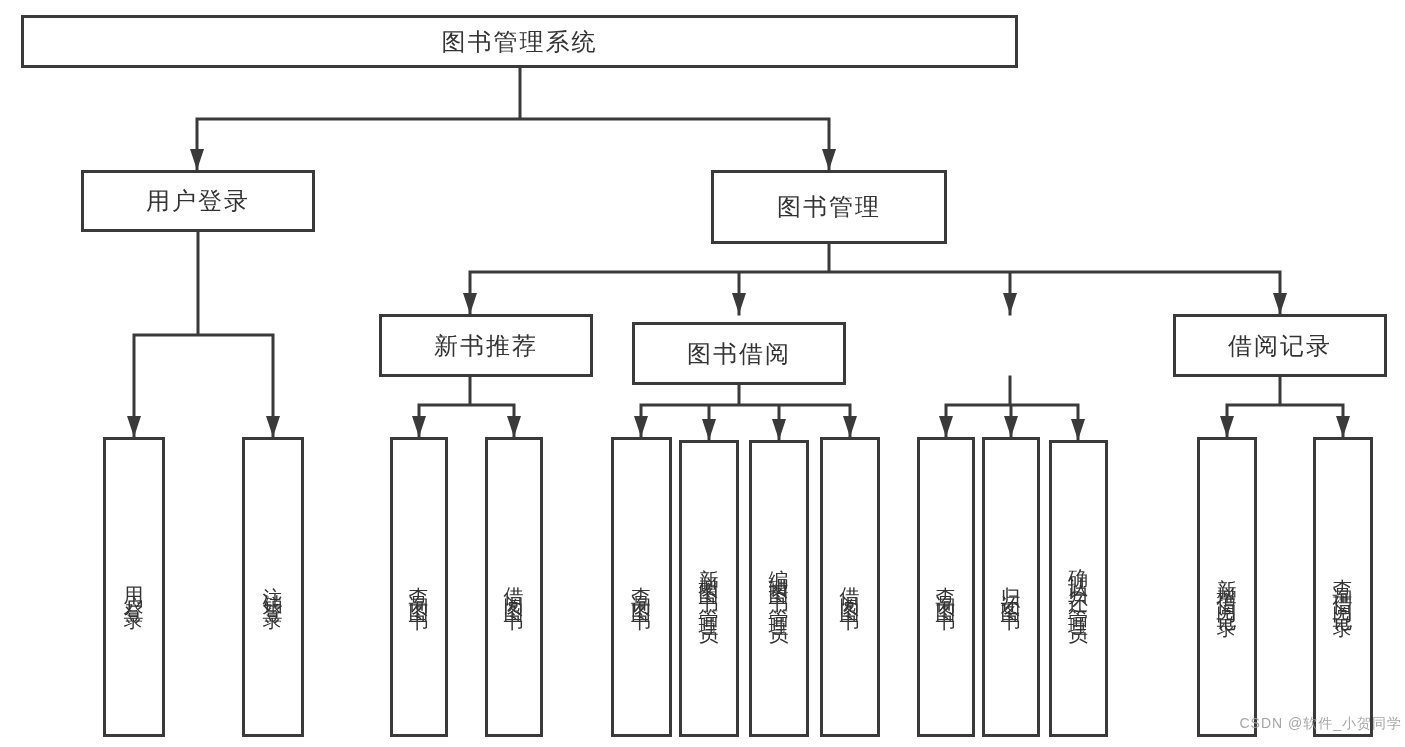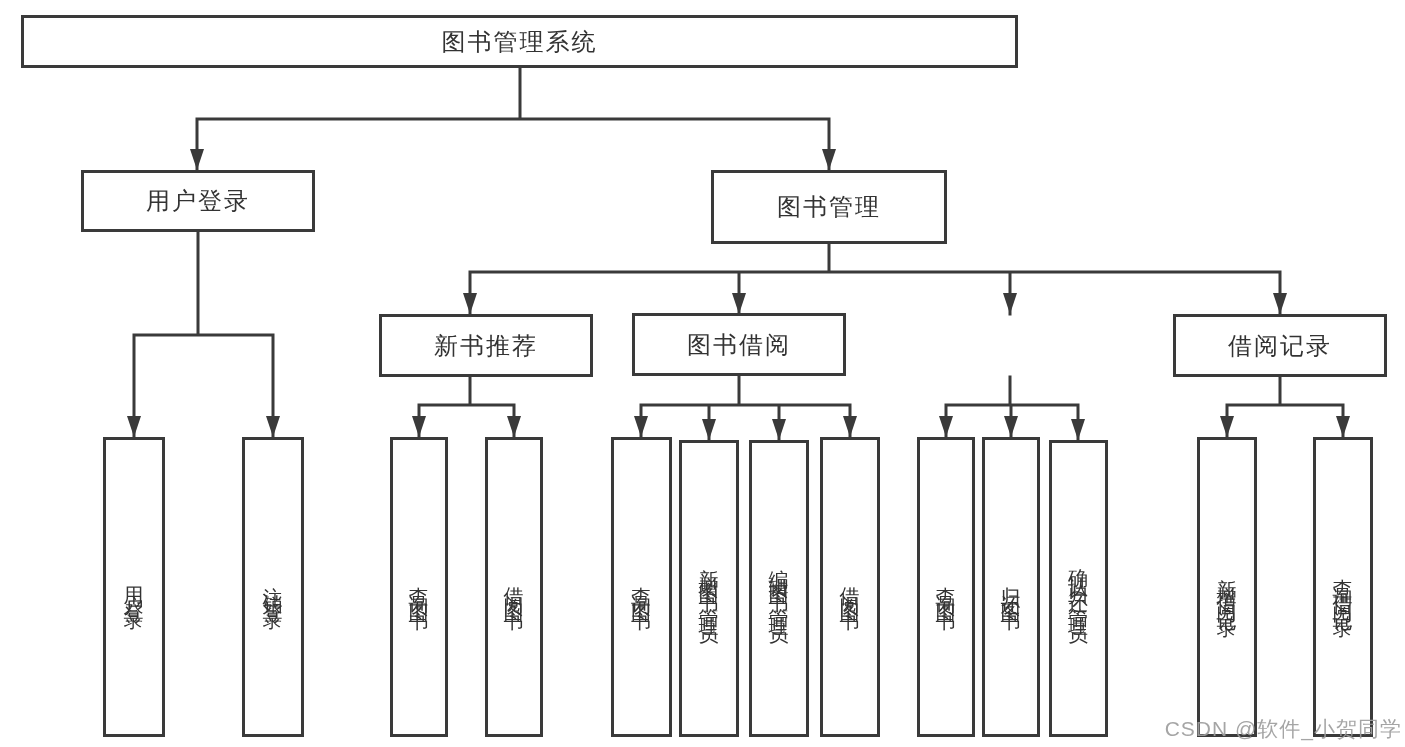--- a/index.html
+++ b/index.html
@@ -50,21 +50,21 @@
     text-orientation:mixed;
     font-size:20px;
     letter-spacing:8px;
     line-height:1;
     white-space:nowrap;
   }
   .watermark{
     position:absolute;
     right:3px;
     top:715px;
-    font-size:21px;
+    font-size:14px;
     letter-spacing:1px;
     color:var(--watermark);
     opacity:.92;
     white-space:nowrap;
     z-index:10;
   }
 </style>
 </head>
 <body>
 
@@ -101,21 +101,21 @@
       <polygon points="1343,437 1336,416 1350,416"></polygon>
     </g>
   </svg>
 
   <div class="node hbox" style="left:21px;top:15px;width:997px;height:53px;">图书管理系统</div>
 
   <div class="node hbox" style="left:81px;top:170px;width:234px;height:62px;">用户登录</div>
   <div class="node hbox" style="left:711px;top:170px;width:236px;height:74px;">图书管理</div>
 
   <div class="node hbox" style="left:363px;top:314px;width:214px;height:63px;margin-left:16px;">新书推荐</div>
-  <div class="node hbox" style="left:632px;top:313px;width:214px;height:63px;">图书借阅</div>
+  <div class="node hbox" style="left:632px;top:322px;width:214px;height:63px;">图书借阅</div>
   <div class="node hbox" style="left:1173px;top:314px;width:214px;height:63px;">借阅记录</div>
 
   <div class="node vbox" style="left:103px;top:437px;width:62px;height:300px;">
     <span>用户登录</span>
   </div>
   <div class="node vbox" style="left:242px;top:437px;width:62px;height:300px;">
     <span>注销登录</span>
   </div>
 
   <div class="node vbox" style="left:390px;top:437px;width:58px;height:300px;">

